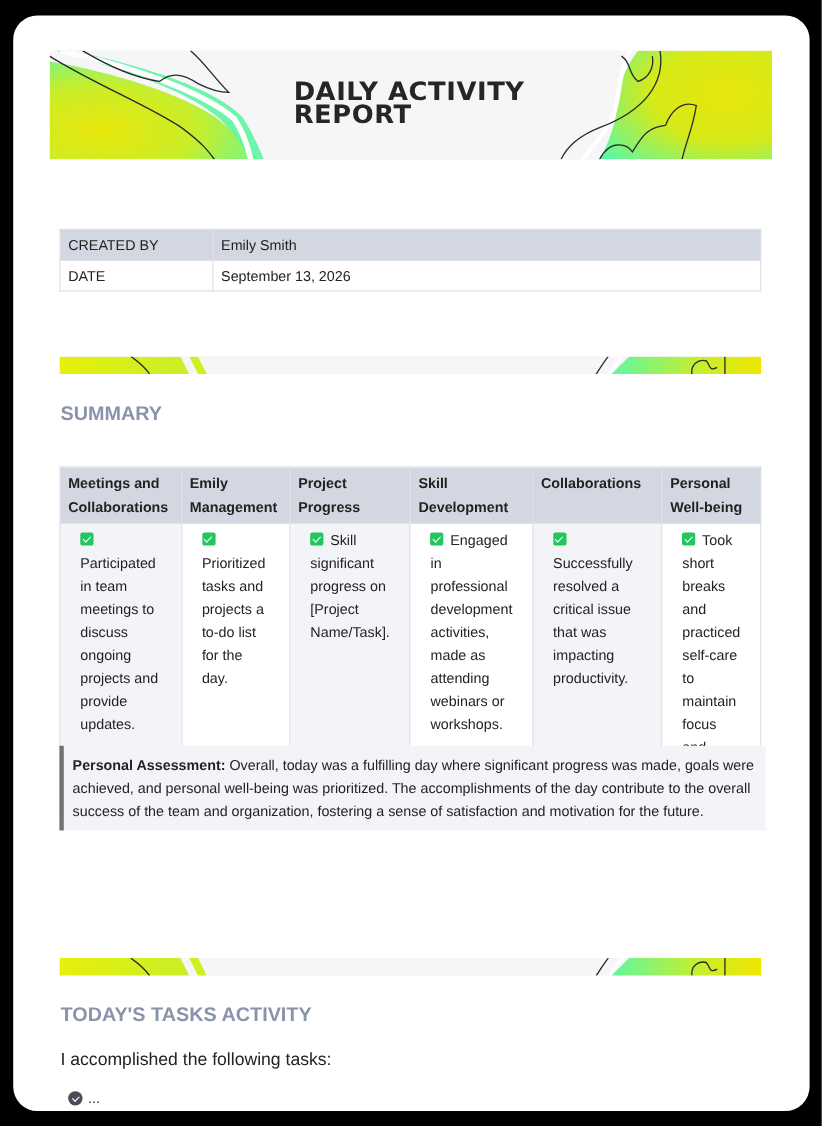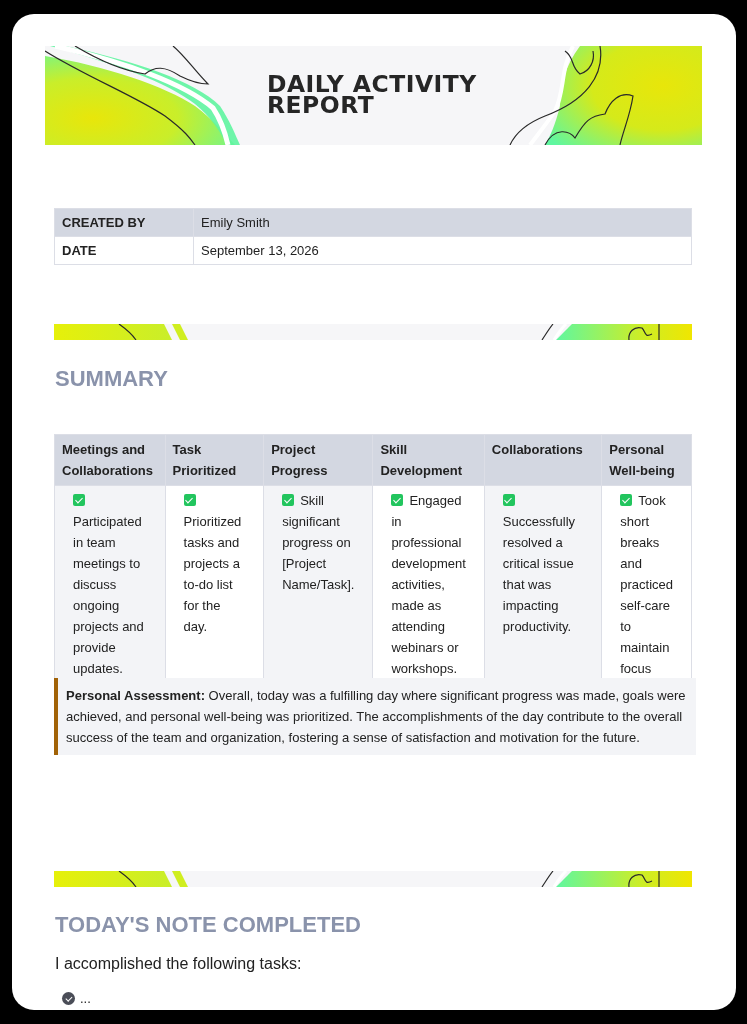--- a/index.html
+++ b/index.html
@@ -4,30 +4,30 @@
 <style>
   html, body { margin:0; padding:0; }
   body { width:747px; height:1024px; background:#000; position:relative; overflow:hidden; font-family:"Liberation Sans", sans-serif; color:#222; }
   .page { position:absolute; left:12px; top:14px; width:724px; height:996px; background:#fff; border-radius:22px; overflow:hidden; }
   .banner { position:absolute; left:33px; top:32px; width:657px; height:99px; background:#f6f6f8; overflow:hidden; }
   .banner svg { position:absolute; left:0; top:0; }
   .banner-title { position:absolute; left:224px; top:28px; font-family:"DejaVu Sans", sans-serif; font-weight:900; font-size:23px; line-height:21px; color:#262626; letter-spacing:0.5px; transform:scaleX(1.02); }
   .meta { position:absolute; left:42px; top:194px; width:638px; border-collapse:collapse; font-size:13px; }
   .meta td { border:1px solid #dcdee6; height:27px; padding:0 7px; }
   .meta tr:first-child td { background:#d3d7e1; }
-  .meta td.k { width:124px; font-weight:bold; }
+  .meta td.k { width:124px; font-weight:normal; }
   .divider { position:absolute; left:42px; width:638px; height:16px; background:#f6f6f8; overflow:hidden; }
-  .section-title { position:absolute; left:43px; font-size:22px; font-weight:bold; color:#8a93ab; }
-  .summary { position:absolute; left:42px; top:420px; width:638px; border-collapse:collapse; font-size:13px; }
+  .section-title { position:absolute; left:43px; font-size:18px; font-weight:bold; color:#8a93ab; }
+  .summary { position:absolute; left:42px; top:410px; width:638px; border-collapse:collapse; font-size:13px; }
   .summary th { background:#d3d7e1; text-align:left; vertical-align:top; font-weight:bold; padding:4px 7px; line-height:21px; border:1px solid #dcdee6; height:40px; }
   .summary td { vertical-align:top; padding:4px 18px; line-height:21px; border:1px solid #dcdee6; height:182px; }
   .summary td:nth-child(odd) { background:#f3f4f7; }
   .cb { display:inline-block; width:12px; height:12px; background:#22c55e; border-radius:2px; vertical-align:-1px; margin-right:6px; position:relative; }
   .cb::after { content:""; position:absolute; left:3.5px; top:1.5px; width:3px; height:6px; border:solid #fff; border-width:0 1.6px 1.6px 0; transform:rotate(45deg); }
-  .assess { position:absolute; left:42px; top:664px; width:622px; background:#f3f4f7; border-left:4px solid #a16207; padding:7px 8px 7px 8px; font-size:13px; line-height:21px; }
+  .assess { position:absolute; left:42px; top:664px; width:622px; background:#f3f4f7; border-left:4px solid #737373; padding:7px 8px 7px 8px; font-size:13px; line-height:21px; }
   .note { position:absolute; left:42px; top:783px; font-size:10px; color:#333; }
   .intro { position:absolute; left:43px; top:941px; font-size:16px; }
   .task { position:absolute; left:50px; top:977px; font-size:13px; display:flex; align-items:center; }
   .task .ci { width:13px; height:13px; border-radius:50%; background:#4a4d57; position:relative; margin-right:5px; }
   .task .ci::after { content:""; position:absolute; left:4.5px; top:2.5px; width:2.5px; height:5px; border:solid #fff; border-width:0 1.5px 1.5px 0; transform:rotate(45deg); }
 </style>
 </head>
 <body>
 
 <div class="page">
@@ -98,21 +98,21 @@
       <path d="M575,16 C574,8 580,2 588,4 C592,8 590,14 598,10 M605,0 L605,16" stroke="#2a2a2a" stroke-width="1.2" fill="none"></path>
     </svg>
   </div>
 
   <div class="section-title" style="top:352px;">SUMMARY</div>
 
   <table class="summary">
     <tbody>
         <tr>
       <th style="width:102px">Meetings and Collaborations</th>
-      <th style="width:89px">Task Prioritized</th>
+      <th style="width:89px">Emily Management</th>
       <th style="width:81px">Project Progress</th>
       <th style="width:94px">Skill Development</th>
       <th style="width:114px">Collaborations</th>
       <th>Personal Well-being</th>
     </tr>
     <tr>
       <td><span class="cb"></span><span>Participated in team meetings to discuss ongoing projects and provide updates.</span></td>
       <td><span class="cb"></span><span>Prioritized tasks and projects a to-do list for the day.</span></td>
       <td><span class="cb"></span><span>Skill significant progress on [Project Name/Task].</span></td>
       <td><span class="cb"></span><span>Engaged in professional development activities, made as attending webinars or workshops.</span></td>
@@ -132,21 +132,21 @@
       <path d="M0,0 L110,0 L118,16 L0,16 Z" fill="url(#dl)"></path>
       <path d="M118,0 L126,0 L134,16 L126,16 Z" fill="#d0ee20"></path>
       <path d="M65,0 C72,5 78,10 82,16" stroke="#2a2a2a" stroke-width="1.2" fill="none"></path>
       <path d="M502,16 C510,8 514,4 518,0 L638,0 L638,16 Z" fill="url(#dr)"></path>
       <path d="M500,16 C505,8 508,4 512,0" stroke="#fff" stroke-width="3" fill="none"></path>
       <path d="M488,16 C492,10 495,5 499,0" stroke="#2a2a2a" stroke-width="1.2" fill="none"></path>
       <path d="M575,16 C574,8 580,2 588,4 C592,8 590,14 598,10 M605,0 L605,16" stroke="#2a2a2a" stroke-width="1.2" fill="none"></path>
     </svg>
   </div>
 
-  <div class="section-title" style="top:898px;">TODAY'S NOTE COMPLETED</div>
+  <div class="section-title" style="top:898px;">TODAY'S TASKS ACTIVITY</div>
 
   <div class="intro">I accomplished the following tasks:</div>
 
   <div class="task">
     <span class="ci"></span>
     <span>...</span>
   </div>
 
 </div>
 

